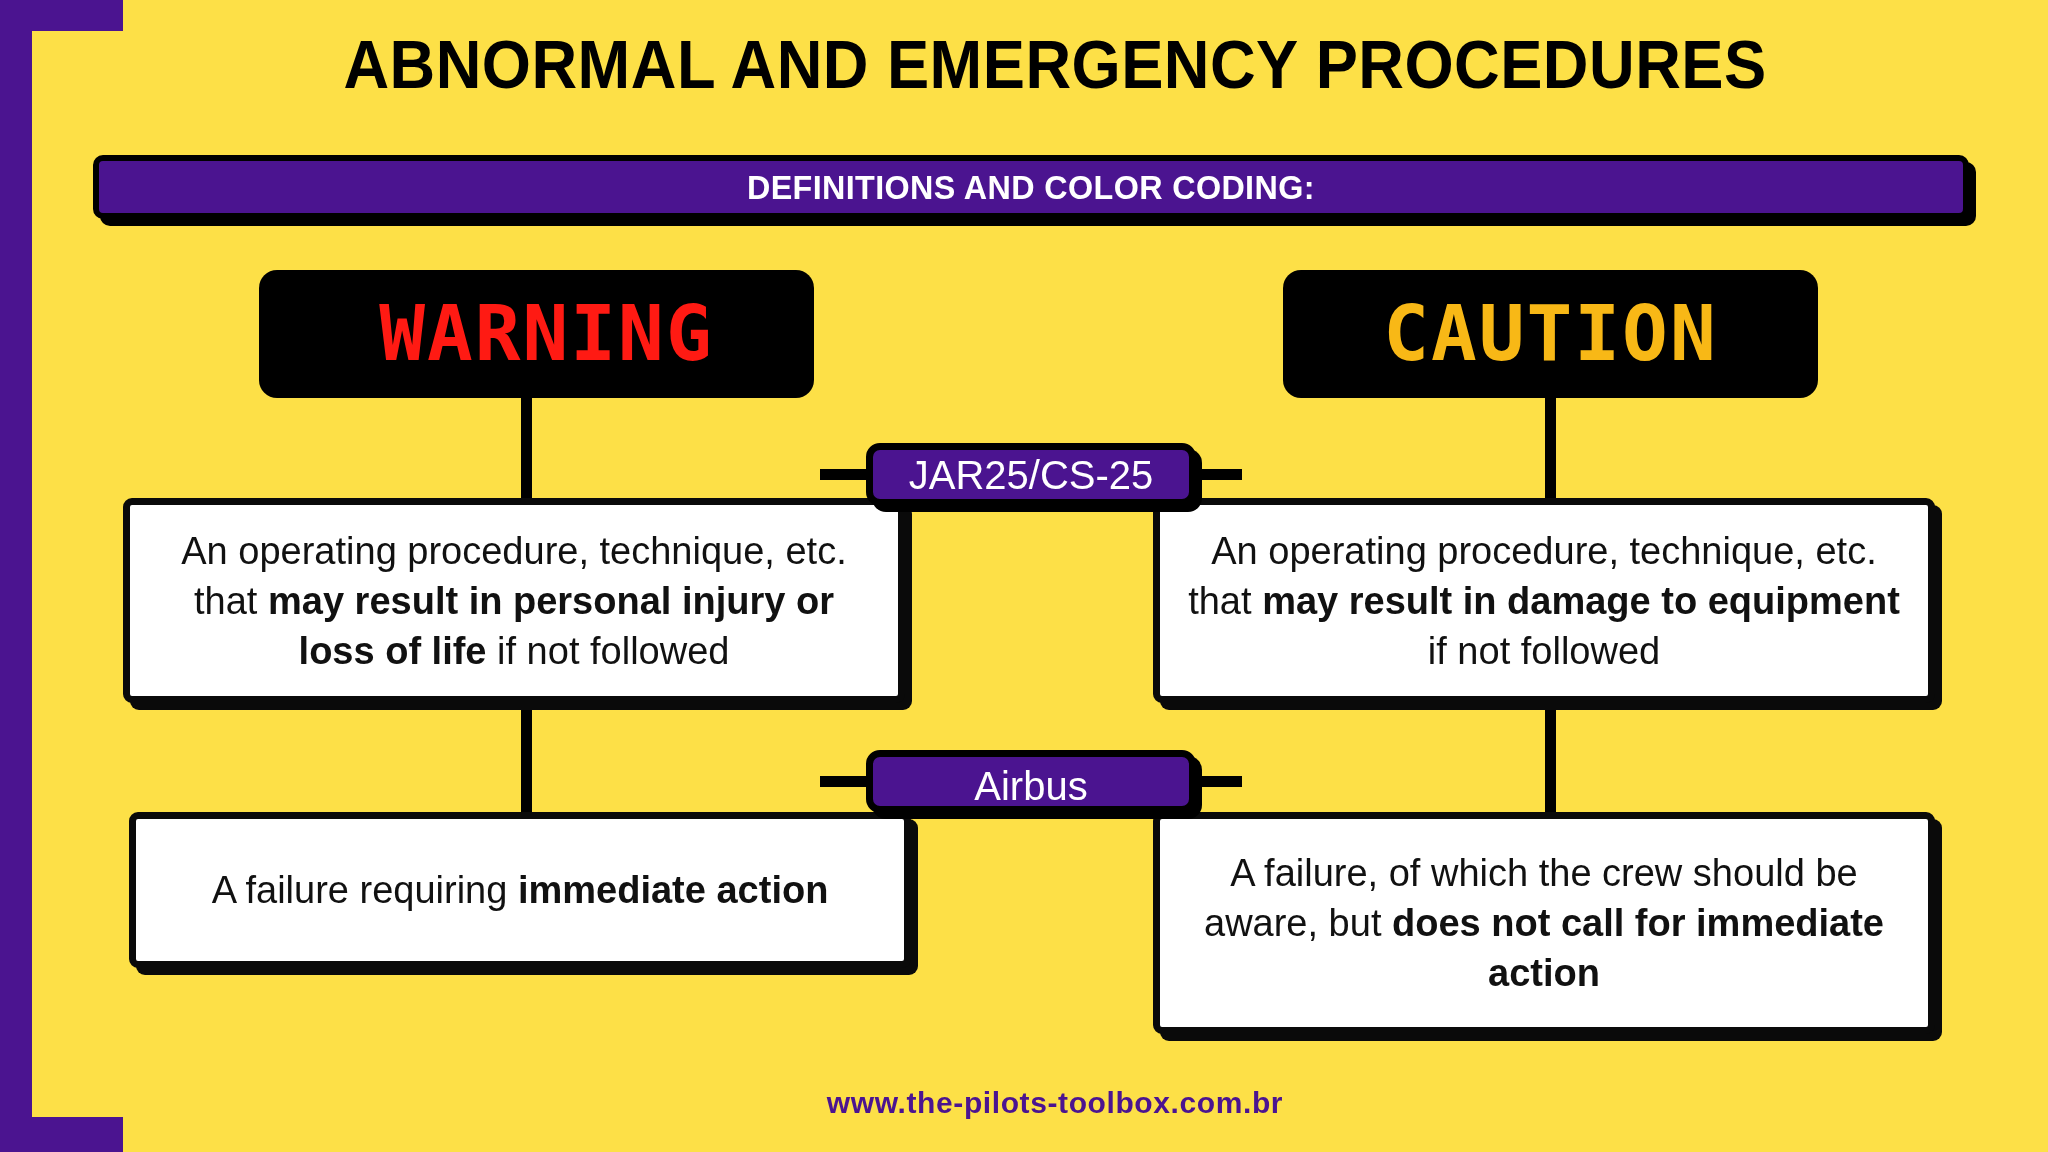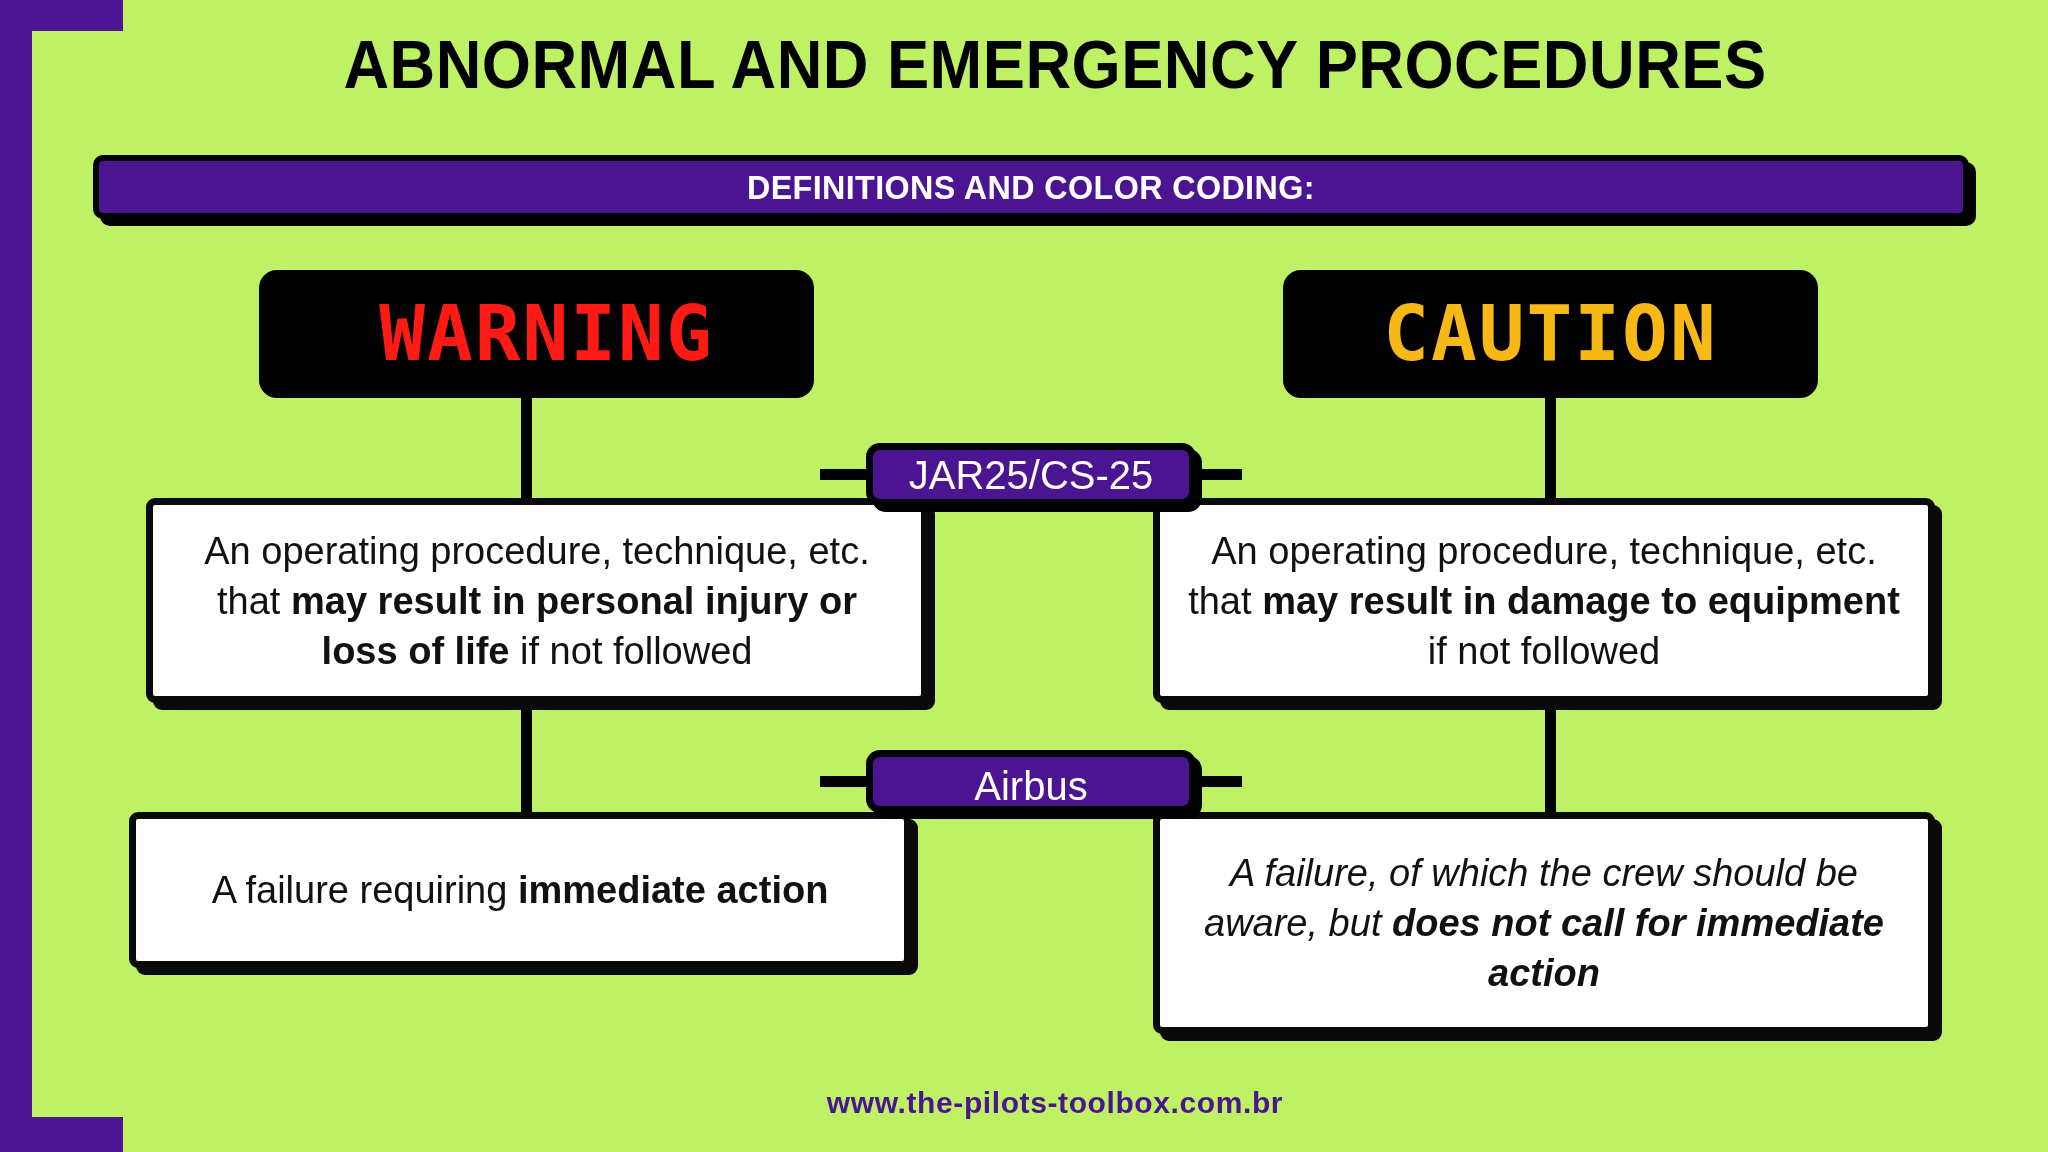--- a/index.html
+++ b/index.html
@@ -8,21 +8,21 @@
     background: #ffffff;
   }
   body {
     font-family: "Liberation Sans", sans-serif;
   }
 
   #slide {
     position: relative;
     width: 2048px;
     height: 1152px;
-    background: #bef264;
+    background: #fde047;
     overflow: hidden;
   }
 
   
   .bracket-spine {
     position: absolute;
     left: 0;
     top: 0;
     width: 32px;
     height: 1152px;
@@ -137,24 +137,24 @@
     font-family: "Liberation Sans", sans-serif;
     font-size: 38px;
     line-height: 50px;
     color: #111111;
     text-align: center;
     padding: 0 26px;
   }
   .cbox-text b { font-weight: 700; }
 
   
-  #box-warn-jar  { left: 146px;  top: 498px;  width: 782px;  height: 205px; }
+  #box-warn-jar  { left: 123px;  top: 498px;  width: 782px;  height: 205px; }
   #box-caut-jar  { left: 1153px; top: 498px;  width: 782px;  height: 205px; }
   #box-warn-abus { left: 129px;  top: 812px;  width: 782px;  height: 156px; }
-  #box-caut-abus { left: 1153px; top: 812px;  width: 782px;  height: 222px; font-style: italic; }
+  #box-caut-abus { left: 1153px; top: 812px;  width: 782px;  height: 222px; }
 
   
   .pill {
     position: absolute;
     background: var(--brand);
     border: 7px solid #000000;
     border-radius: 14px;
     box-shadow: 6px 6px 0 0 #000000;
     box-sizing: border-box;
     display: flex;

